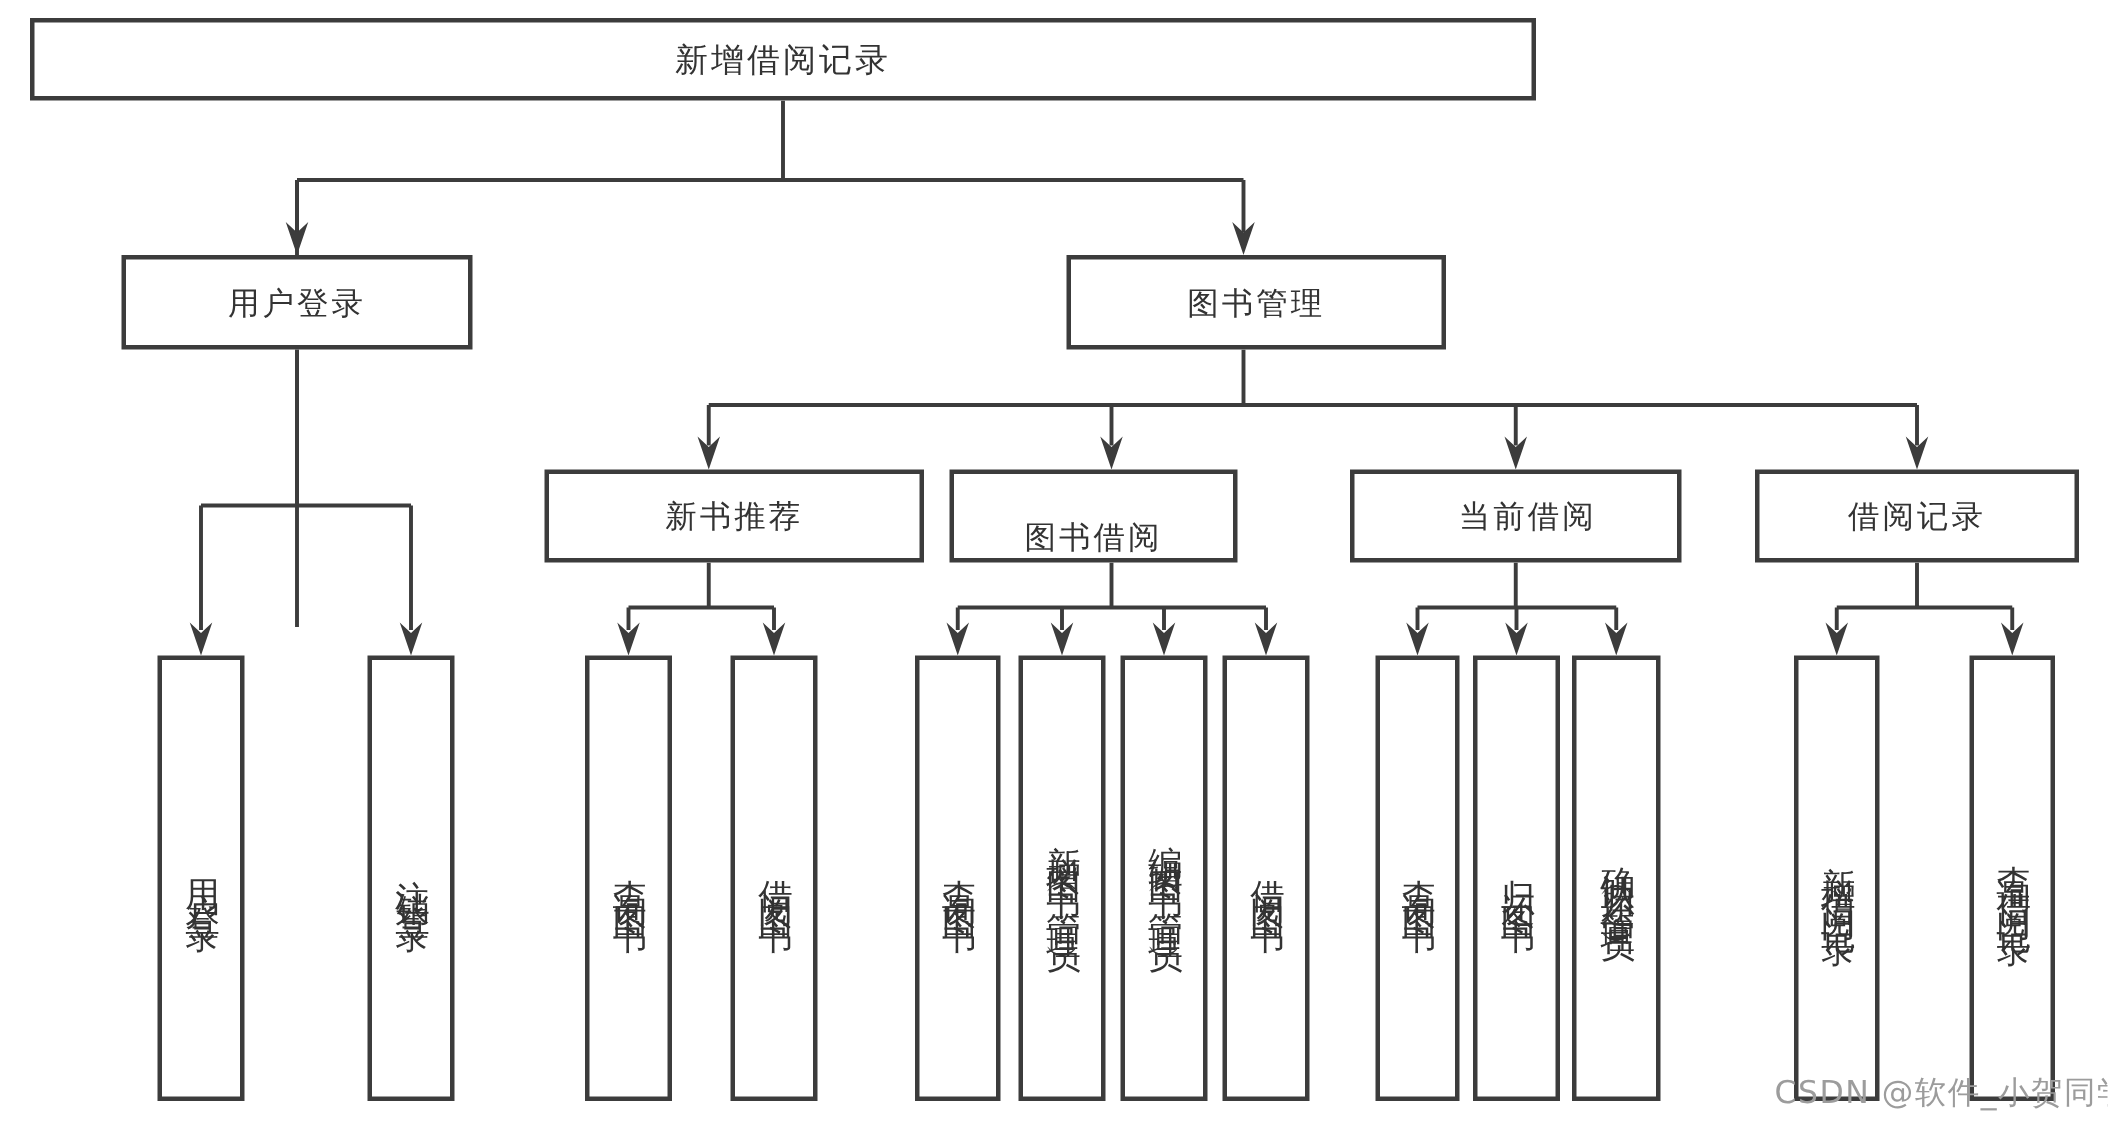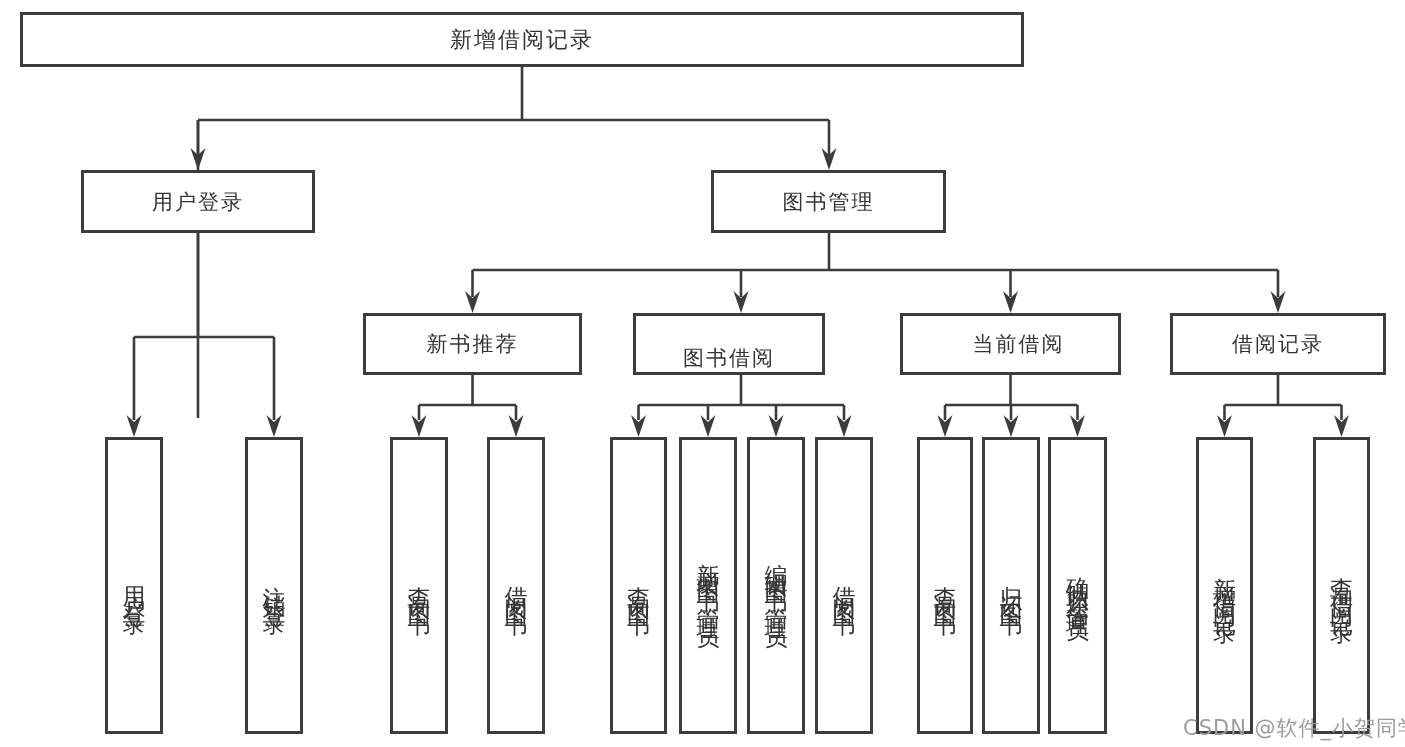--- a/index.html
+++ b/index.html
@@ -105,25 +105,25 @@
     <polygon points="1341.5,437 1334,415 1341.5,422 1349,415"></polygon>
   </svg>
 
   <div class="node root" style="left:20px; top:12px; width:1004px; height:55px;">
     <span class="h-label">新增借阅记录</span>
   </div>
 
   <div class="node" style="left:81px; top:170px; width:234px; height:63px;">
     <span class="h-label">用户登录</span>
   </div>
-  <div class="node" style="left:711px; top:170px; width:235px; height:63px;">
+  <div class="node" style="left:711px; top:170px; width:253px; height:63px;">
     <span class="h-label">图书管理</span>
   </div>
 
-  <div class="node" style="left:363px; top:313px; width:219px; height:62px;">
+  <div class="node" style="left:363px; top:313px; width:253px; height:62px;">
     <span class="h-label">新书推荐</span>
   </div>
   <div class="node" style="left:633px; top:313px; width:192px; height:62px;align-items:flex-end;">
     <span class="h-label">图书借阅</span>
   </div>
   <div class="node" style="left:900px; top:313px; width:221px; height:62px;padding-left:16px;">
     <span class="h-label">当前借阅</span>
   </div>
   <div class="node" style="left:1170px; top:313px; width:216px; height:62px;">
     <span class="h-label">借阅记录</span>

